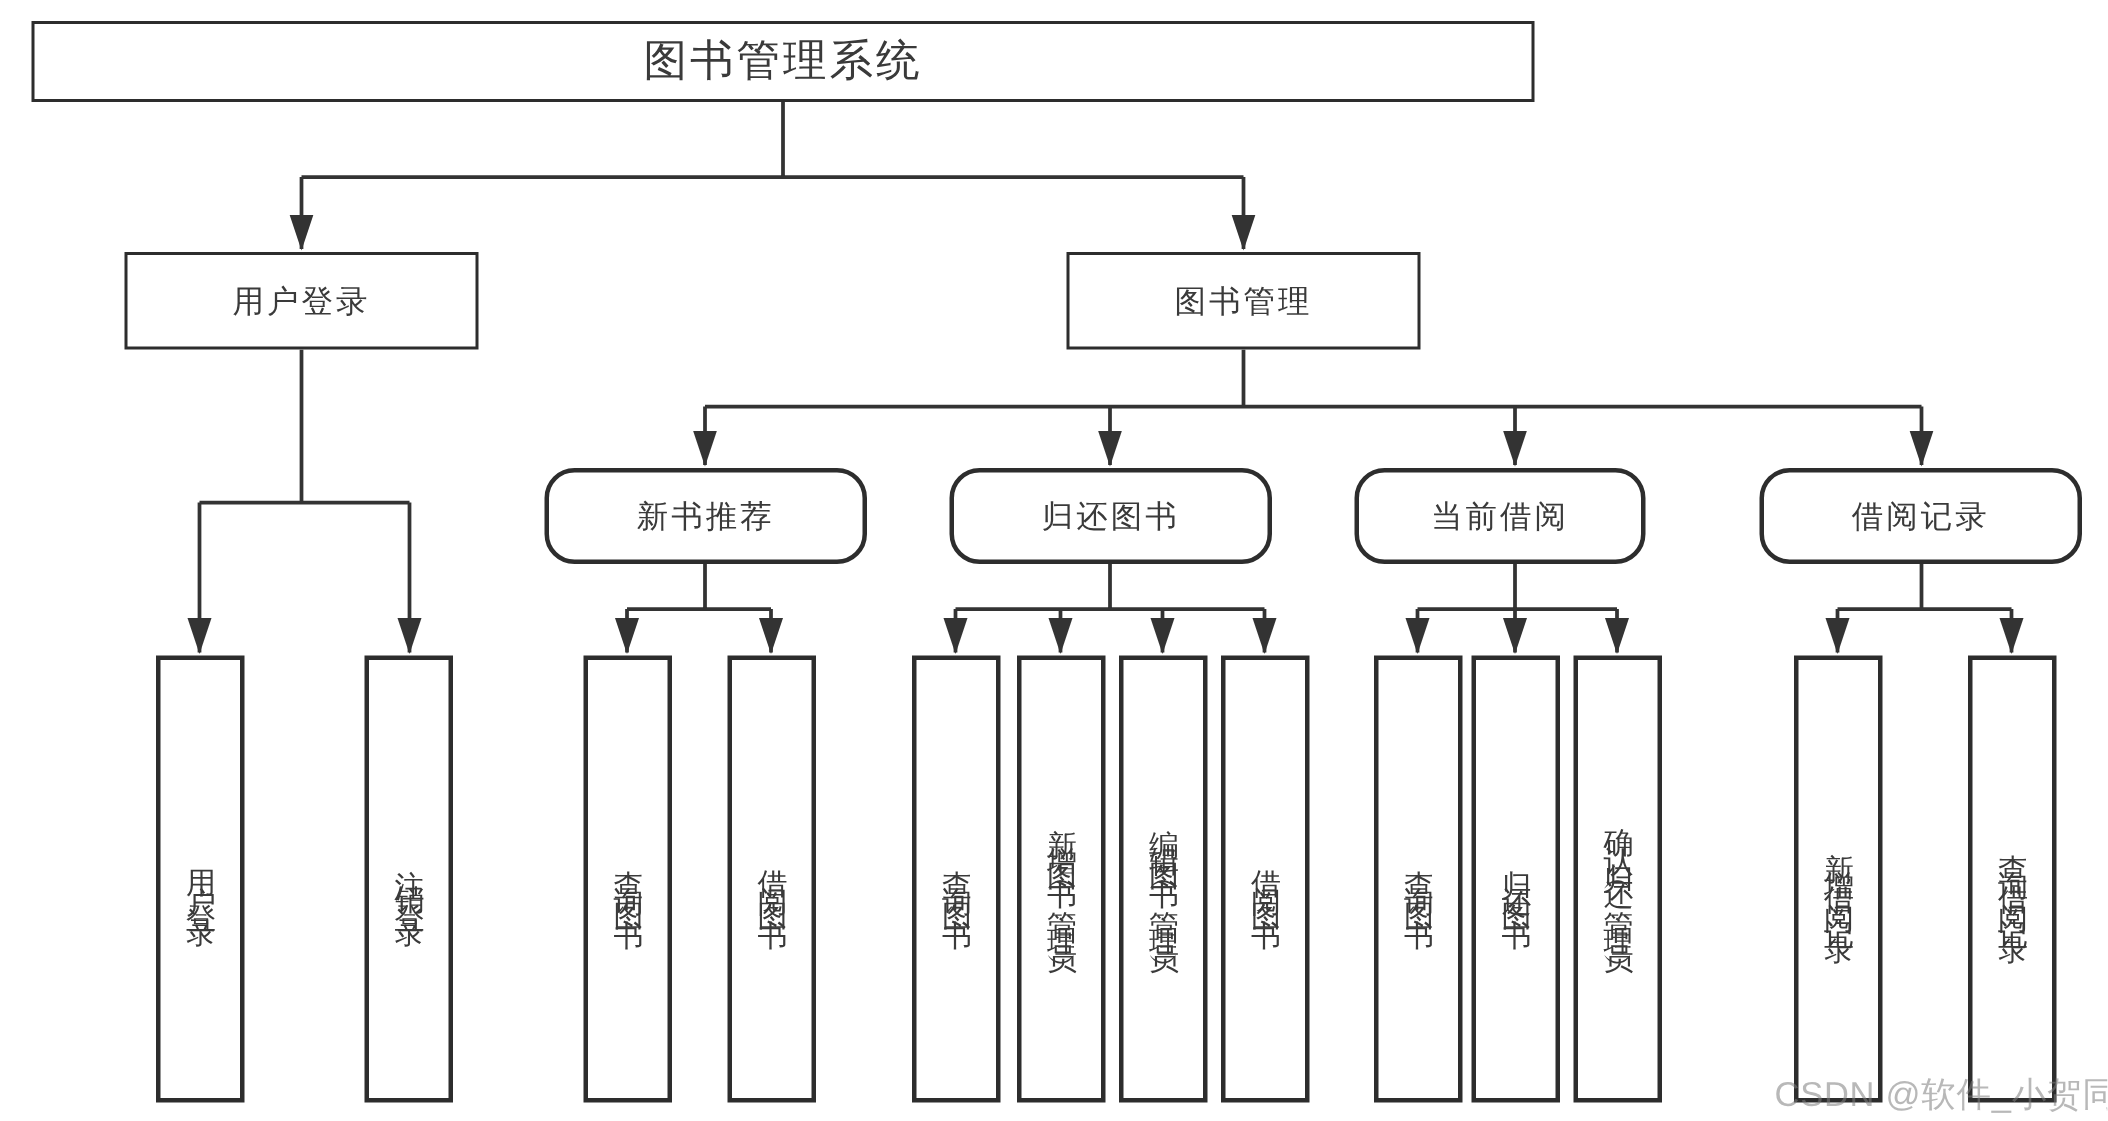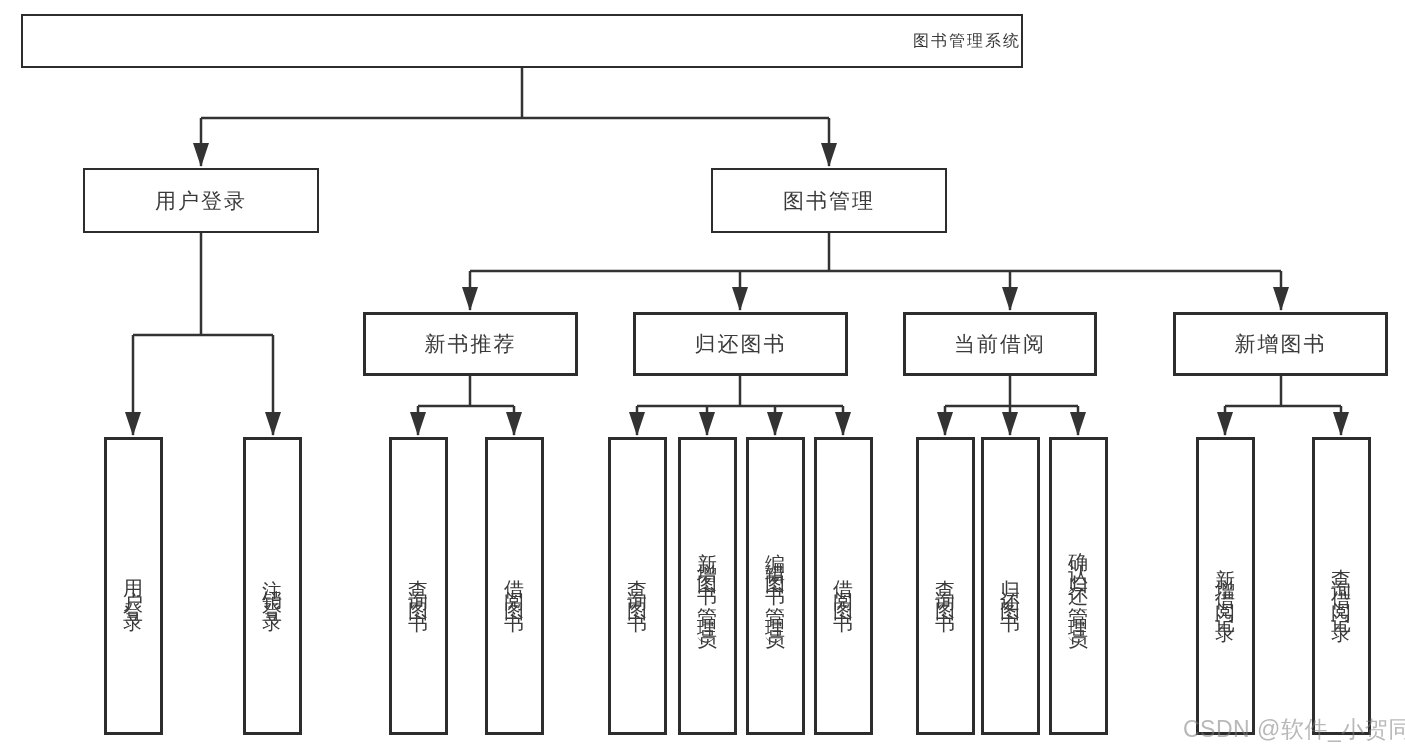--- a/index.html
+++ b/index.html
@@ -26,32 +26,32 @@
     background: #ffffff;
     border: 2px solid #2d2d2d;
     box-sizing: border-box;
     display: flex;
     align-items: center;
     justify-content: center;
     color: #3a3a3a;
     z-index: 2;
   }
   .node.root {
-    font-size: 16px;
+    font-size: 29px;
     letter-spacing: 2px;
-    justify-content: flex-end;
   }
   .node.branch {
     font-size: 21px;
     letter-spacing: 2px;
   }
   .node.lvl3 {
     border-width: 3px;
     font-size: 21px;
     letter-spacing: 2px;
+    border-radius: 20px;
   }
   .node.leaf {
     border-width: 3px;
     font-size: 20px;
   }
   .vtext {
     writing-mode: vertical-rl;
     text-orientation: mixed;
     letter-spacing: 11px;
     line-height: 1;
@@ -130,21 +130,21 @@
   <div class="node lvl3" style="left:363px; top:312px; width:215px; height:64px;">
     <span>新书推荐</span>
   </div>
   <div class="node lvl3" style="left:633px; top:312px; width:215px; height:64px;">
     <span>归还图书</span>
   </div>
   <div class="node lvl3" style="left:903px; top:312px; width:194px; height:64px;">
     <span>当前借阅</span>
   </div>
   <div class="node lvl3" style="left:1173px; top:312px; width:215px; height:64px;">
-    <span>新增图书</span>
+    <span>借阅记录</span>
   </div>
 
   <div class="node leaf" style="left:104px; top:437px; width:59px; height:298px;">
     <span class="vtext">用户登录</span>
   </div>
   <div class="node leaf" style="left:243px; top:437px; width:59px; height:298px;">
     <span class="vtext">注销登录</span>
   </div>
 
   <div class="node leaf" style="left:389px; top:437px; width:59px; height:298px;">

